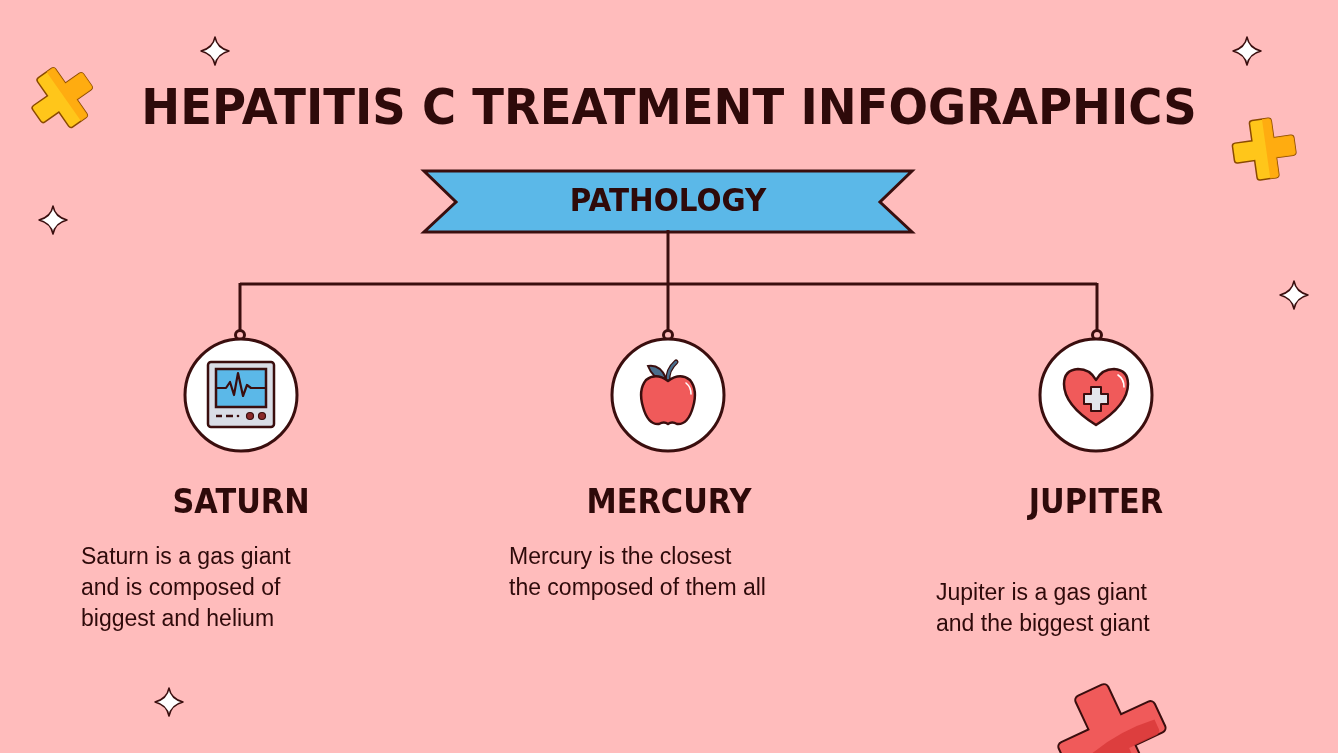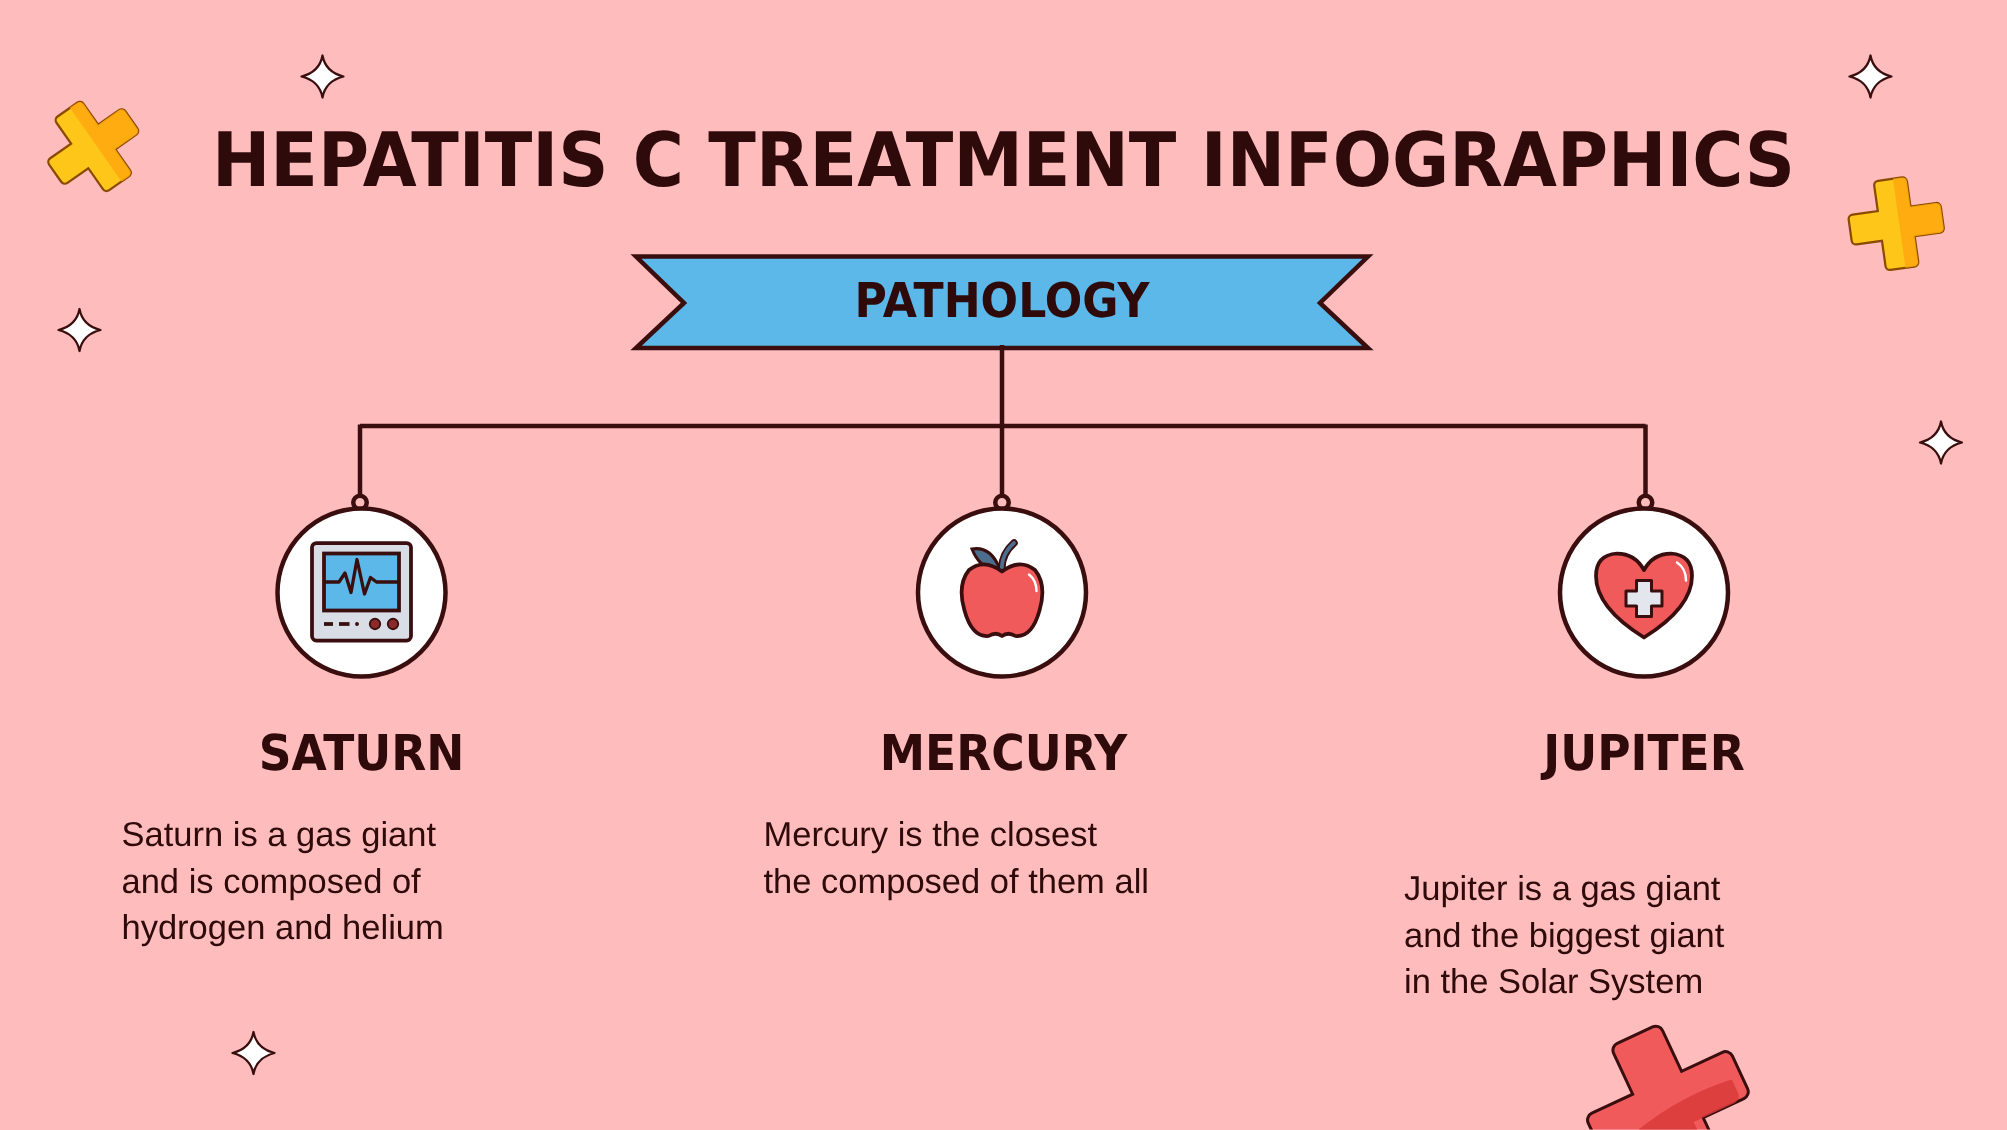--- a/index.html
+++ b/index.html
@@ -133,27 +133,26 @@
 </svg>
 
 <div class="title">HEPATITIS C TREATMENT INFOGRAPHICS</div>
 
 <div class="banner-text">PATHOLOGY</div>
 
 <div class="col-title" style="left:81px;">SATURN</div>
 <div class="col-desc" style="left:81px;">
   <span>Saturn is a gas giant</span>
   <span>and is composed of</span>
-  <span>hydrogen and helium</span>
+  <span>biggest and helium</span>
 </div>
 
 <div class="col-title" style="left:509px;">MERCURY</div>
 <div class="col-desc" style="left:509px;">
   <span>Mercury is the closest</span>
   <span>the composed of them all</span>
 </div>
 
 <div class="col-title" style="left:936px;">JUPITER</div>
 <div class="col-desc" style="left:936px;margin-top:36px;">
   <span>Jupiter is a gas giant</span>
   <span>and the biggest giant</span>
-  <span>in the Solar System</span>
 </div>
 
 </body></html>

